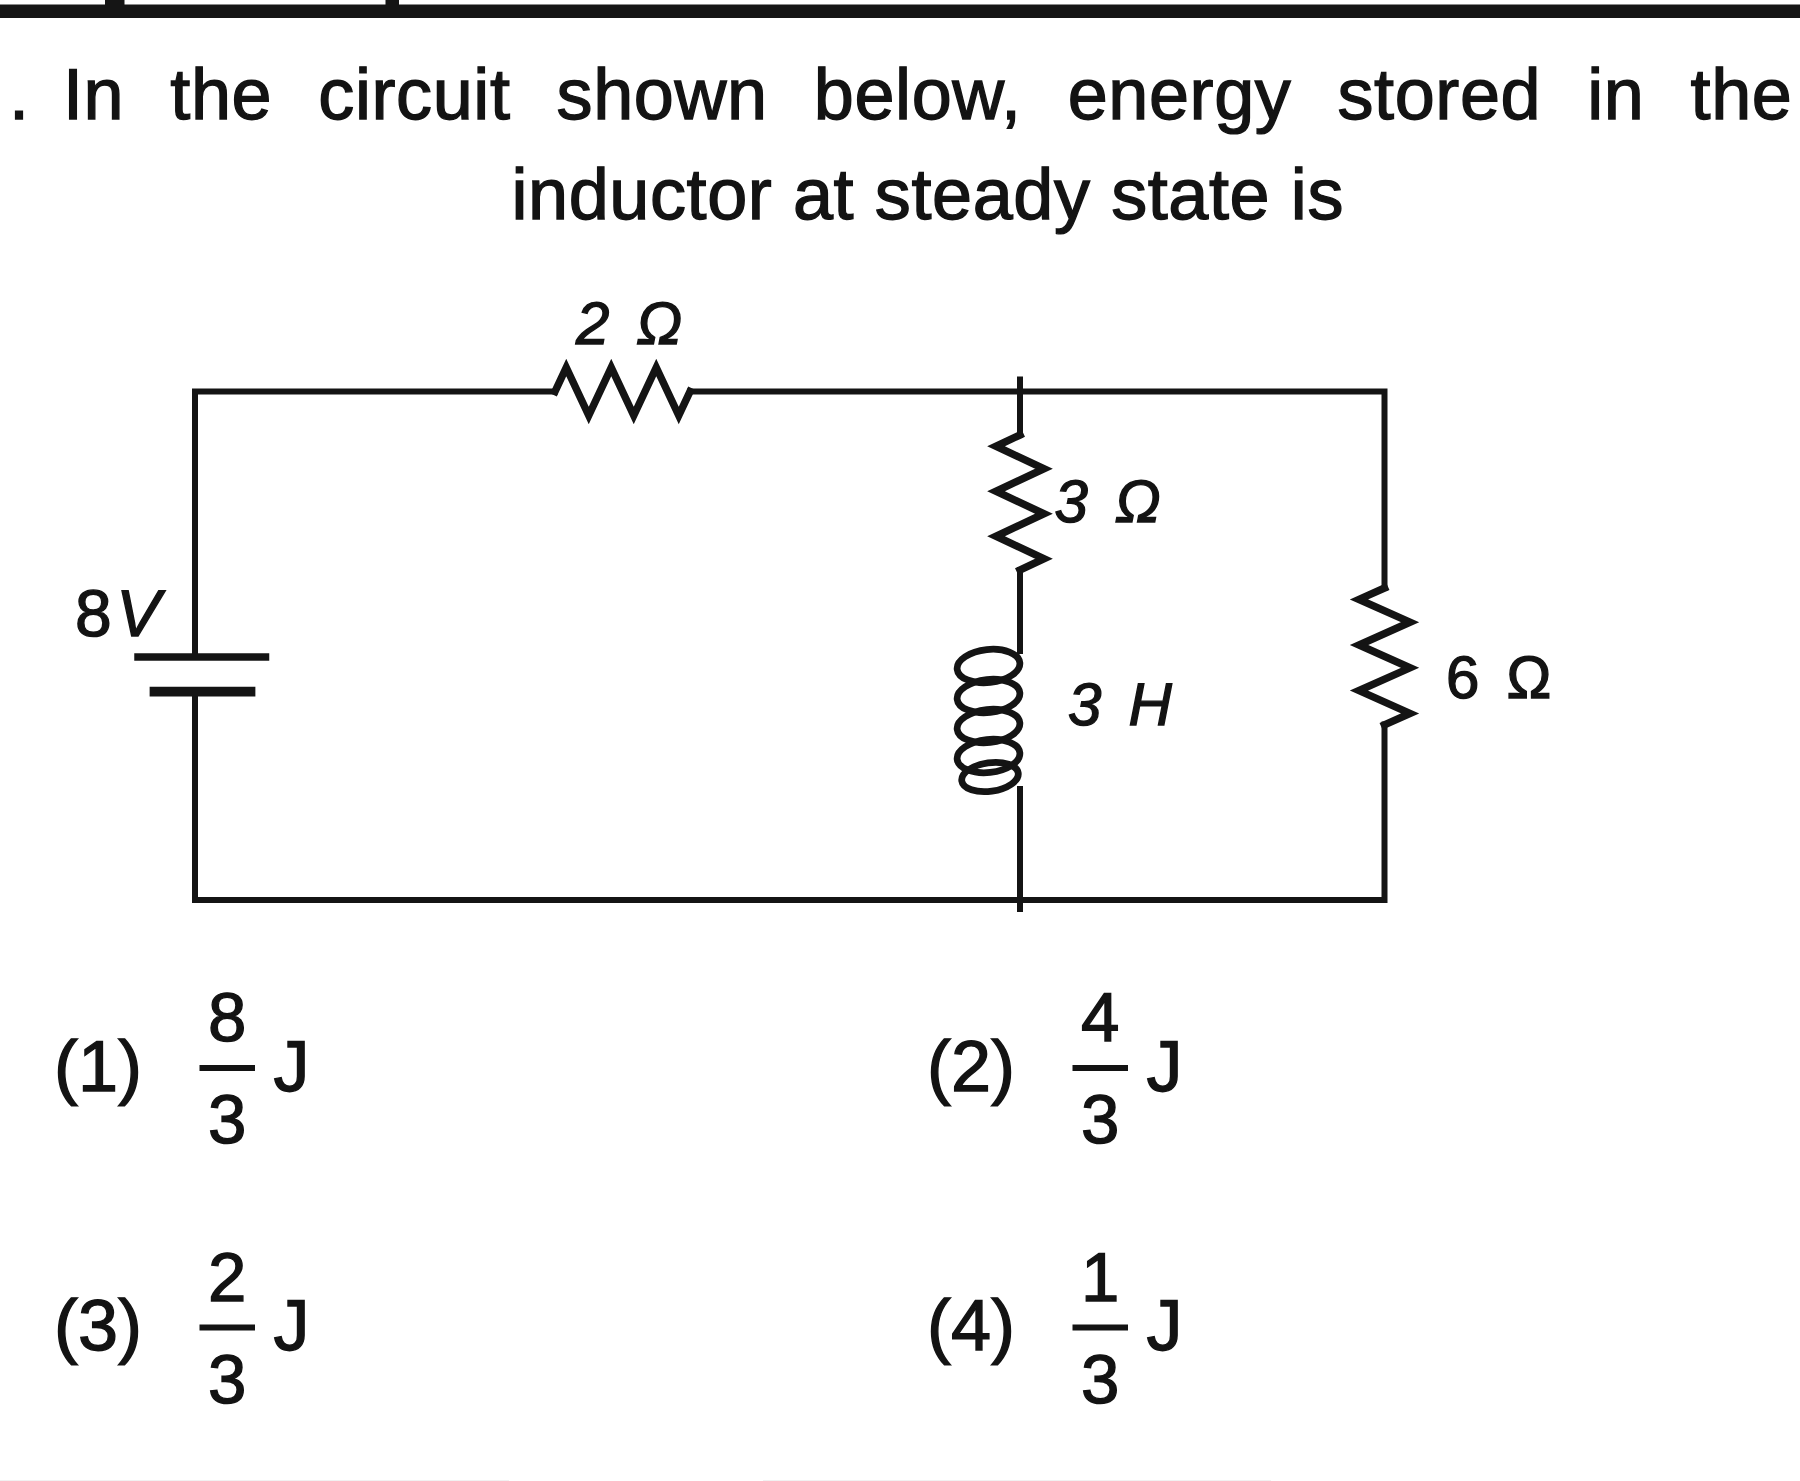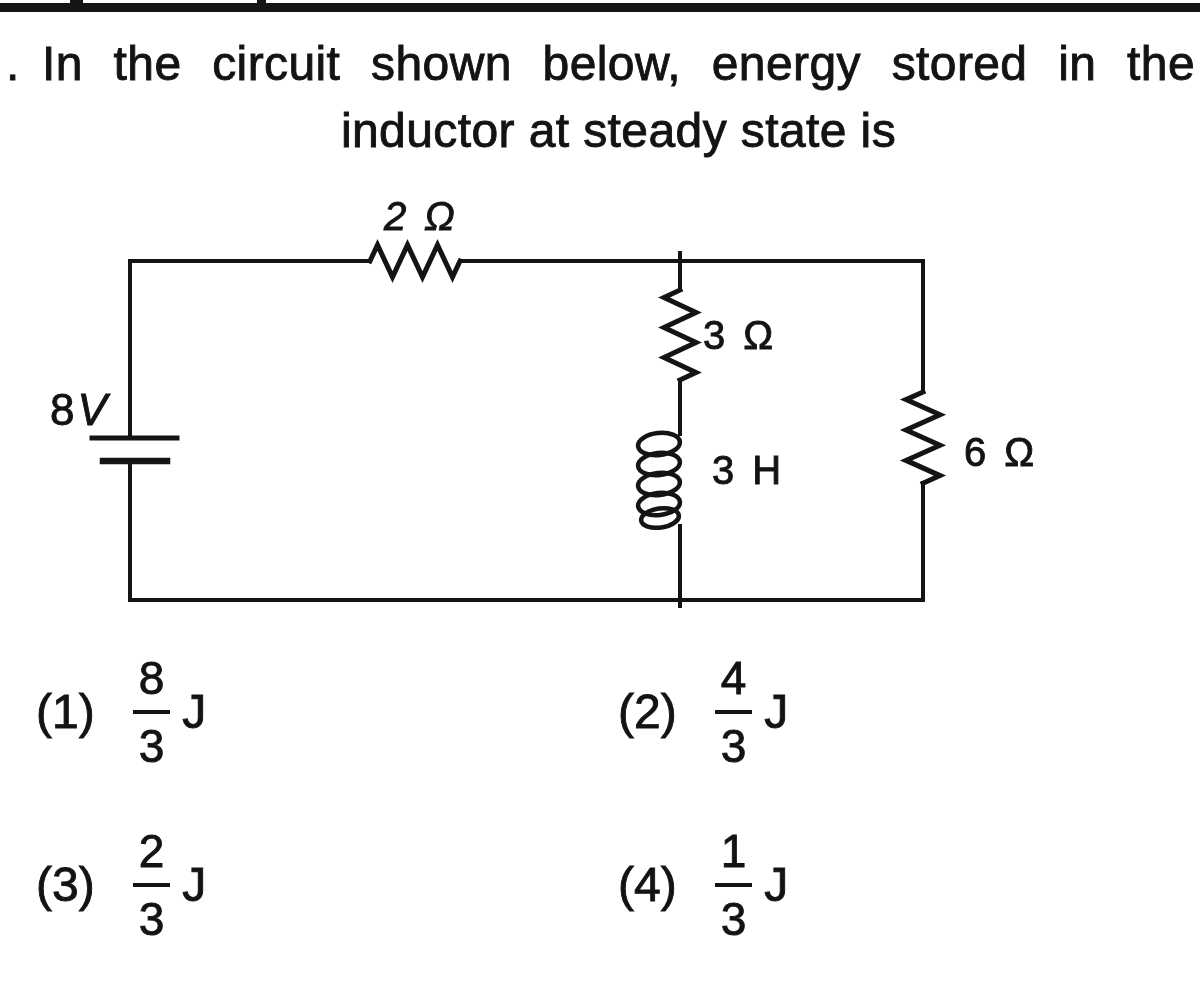--- a/index.html
+++ b/index.html
@@ -17,22 +17,22 @@
   
   .qnum{position:absolute;left:6px;top:30px;font-size:48px;line-height:67px;}
   .qtext{position:absolute;left:42px;top:30px;width:1153px;font-size:48px;line-height:67px;letter-spacing:0.4px;}
   .q-line1{text-align:justify;text-align-last:justify;}
   .q-line2{text-align:center;}
 
   
   .circuit-svg{position:absolute;left:0;top:0;width:1200px;height:987px;pointer-events:none;}
   .clabel{position:absolute;font-size:40px;line-height:1;white-space:nowrap;word-spacing:7px;}
   .lbl-2ohm{left:384px;top:196px;font-style:italic;}
-  .lbl-3ohm{left:703px;top:315px;}
-  .lbl-3h  {left:712px;top:450px;}
+  .lbl-3ohm{left:703px;top:315px;font-style:italic;}
+  .lbl-3h  {left:712px;top:450px;font-style:italic;}
   .lbl-6ohm{left:964px;top:432px;}
   .lbl-8v  {left:50px;top:388px;font-size:44px;word-spacing:0;}
   .lbl-8v .volt{font-style:italic;padding-left:3px;}
 
   
   .opt{position:absolute;display:flex;align-items:center;}
   .opt-1{left:36px;top:655px;}
   .opt-2{left:618px;top:655px;}
   .opt-3{left:36px;top:828px;}
   .opt-4{left:618px;top:828px;}

